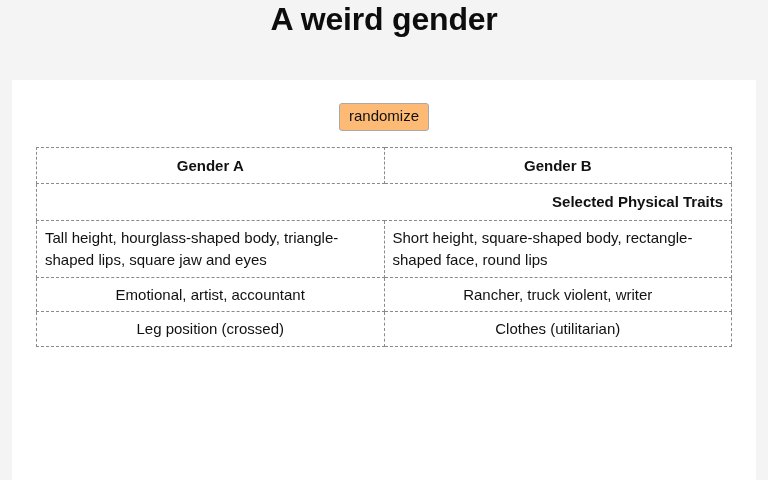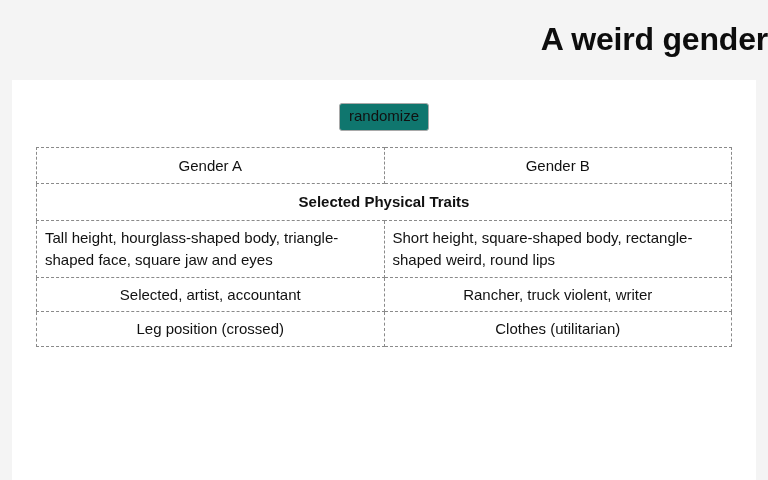--- a/index.html
+++ b/index.html
@@ -10,23 +10,22 @@
     width: 768px;
     height: 480px;
     background: #f4f4f4;
     font-family: "Liberation Sans", sans-serif;
     color: #111111;
     overflow: hidden;
   }
 
   .page-title {
     margin: 0;
-    padding-top: 20px;
     padding-bottom: 18px;
-    text-align: right;
+    text-align: center;
     font-size: 32px;
     font-weight: bold;
     letter-spacing: -0.2px;
     color: #0d0d0d;
     line-height: 1.2;
   }
 
   .card {
     position: absolute;
     left: 12px;
@@ -41,21 +40,21 @@
     text-align: center;
     padding-top: 23px;
     padding-bottom: 12px;
   }
 
   .randomize-button {
     font-family: "Liberation Sans", sans-serif;
     font-size: 15px;
     line-height: 1.1;
     color: #111111;
-    background: #0f766e;
+    background: #fdba74;
     border: 1px solid #a9a9a9;
     border-radius: 3px;
     padding: 4px 9px 5px 9px;
     cursor: pointer;
   }
 
   .traits-table {
     border-collapse: collapse;
     table-layout: fixed;
     width: 696px;
@@ -69,29 +68,29 @@
     border: 1px dashed #8a8a8a;
     padding: 6px 8px;
     font-size: 15px;
     line-height: 1.45;
     color: #111111;
     vertical-align: middle;
     box-sizing: border-box;
   }
 
   .traits-table th {
-    font-weight: normal;
+    font-weight: bold;
     text-align: center;
     padding-top: 7px;
     padding-bottom: 7px;
   }
 
   .section-row td {
     font-weight: bold;
-    text-align: center;
+    text-align: right;
     padding-top: 7px;
     padding-bottom: 7px;
     margin-left: 8px;
   }
 
   .data-cell {
     text-align: center;
     width: 50%;
   }
 
@@ -119,27 +118,27 @@
         <th>Gender A</th>
         <th>Gender B</th>
       </tr>
     </thead>
     <tbody>
 
       <tr class="section-row">
         <td colspan="2">Selected Physical Traits</td>
       </tr>
       <tr>
-        <td class="data-cell-left">Tall height, hourglass-shaped body, triangle-shaped face, square jaw and eyes</td>
-        <td class="data-cell-left">Short height, square-shaped body, rectangle-shaped weird, round lips</td>
+        <td class="data-cell-left">Tall height, hourglass-shaped body, triangle-shaped lips, square jaw and eyes</td>
+        <td class="data-cell-left">Short height, square-shaped body, rectangle-shaped face, round lips</td>
       </tr>
 
 
       <tr>
-        <td class="data-cell">Selected, artist, accountant</td>
+        <td class="data-cell">Emotional, artist, accountant</td>
         <td class="data-cell">Rancher, truck violent, writer</td>
       </tr>
 
       <tr>
         <td class="data-cell">Leg position (crossed)</td>
         <td class="data-cell">Clothes (utilitarian)</td>
       </tr>
 
     </tbody>
   </table>

